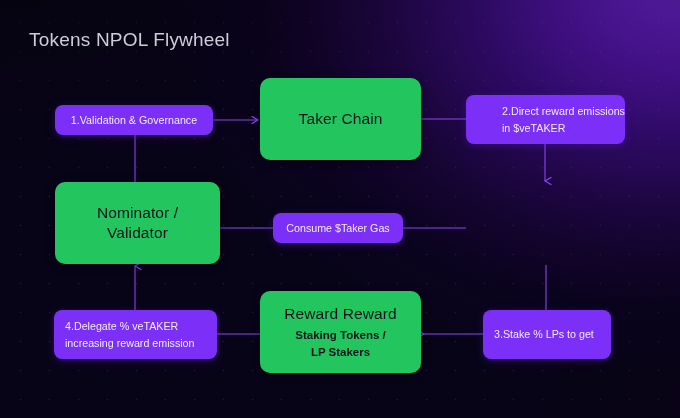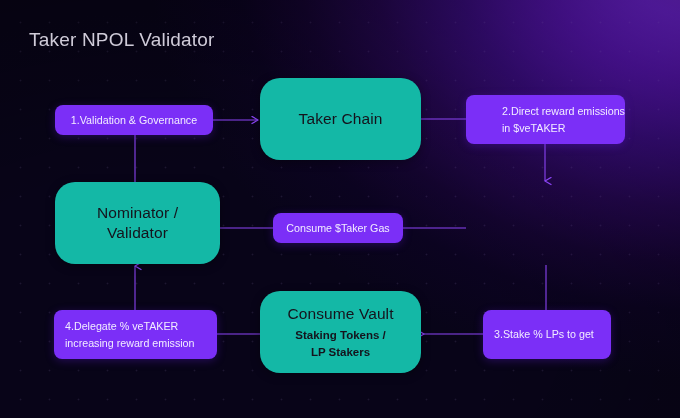--- a/index.html
+++ b/index.html
@@ -63,22 +63,22 @@
   #wires {
     position: absolute;
     left: 0;
     top: 0;
     width: 680px;
     height: 418px;
   }
   
   .node {
     position: absolute;
-    background: #14b8a6;
-    border-radius: 20px;
+    background: #22c55e;
+    border-radius: 10px;
     display: flex;
     flex-direction: column;
     align-items: center;
     justify-content: center;
     color: #15131c;
     box-shadow: 0 2px 10px rgba(0,0,0,0.35);
   }
   .node .n-title {
     font-size: 15.5px;
     font-weight: 400;
@@ -115,21 +115,21 @@
 </style>
 </head>
 <body>
 
 <div id="canvas">
 
   <div class="bg-base"></div>
   <div class="bg-dots"></div>
   <div class="bg-vignette"></div>
 
-  <div class="title">Taker NPOL Validator</div>
+  <div class="title">Tokens NPOL Flywheel</div>
 
   <svg id="wires" viewBox="0 0 680 418" xmlns="http://www.w3.org/2000/svg">
     <defs>
       <marker id="ah-right" markerWidth="9" markerHeight="9" refX="7" refY="4.5" orient="auto" markerUnits="userSpaceOnUse">
         <path d="M1,1 L7,4.5 L1,8" fill="none" stroke="#8b44f5" stroke-width="1.3" stroke-linecap="round" stroke-linejoin="round"></path>
       </marker>
       <marker id="ah-left" markerWidth="9" markerHeight="9" refX="2" refY="4.5" orient="auto" markerUnits="userSpaceOnUse">
         <path d="M8,1 L2,4.5 L8,8" fill="none" stroke="#8b44f5" stroke-width="1.3" stroke-linecap="round" stroke-linejoin="round"></path>
       </marker>
       <marker id="ah-down" markerWidth="9" markerHeight="9" refX="4.5" refY="7" orient="auto" markerUnits="userSpaceOnUse">
@@ -163,21 +163,21 @@
       <line x1="403" y1="228" x2="466" y2="228"></line>
     </g>
   </svg>
 
   <div class="node" style="left:260px; top:78px; width:161px; height:82px;">
     <div class="n-title">Taker Chain</div>
   </div>
 
 
   <div class="node" style="left:260px; top:291px; width:161px; height:82px;">
-    <div class="n-title">Consume Vault</div>
+    <div class="n-title">Reward Reward</div>
     <div class="n-sub">Staking Tokens /</div>
     <div class="n-sub" style="margin-top:0;">LP Stakers</div>
   </div>
 
   <div class="node" style="left:55px; top:182px; width:165px; height:82px;">
     <div class="n-title">Nominator /</div>
     <div class="n-title">Validator</div>
   </div>
 
   <div class="label center" style="left:55px; top:105px; width:158px; height:30px;">

